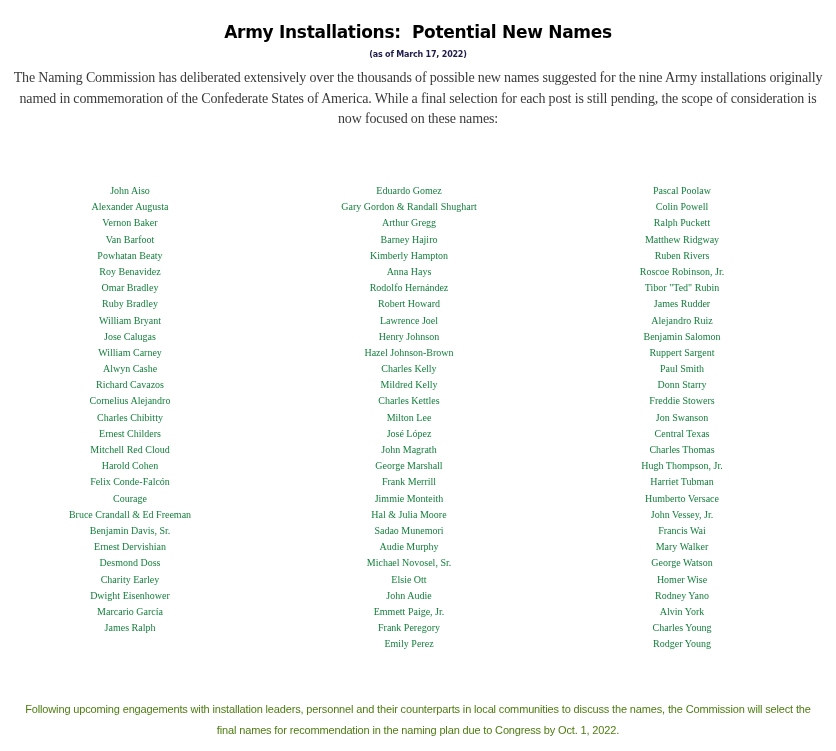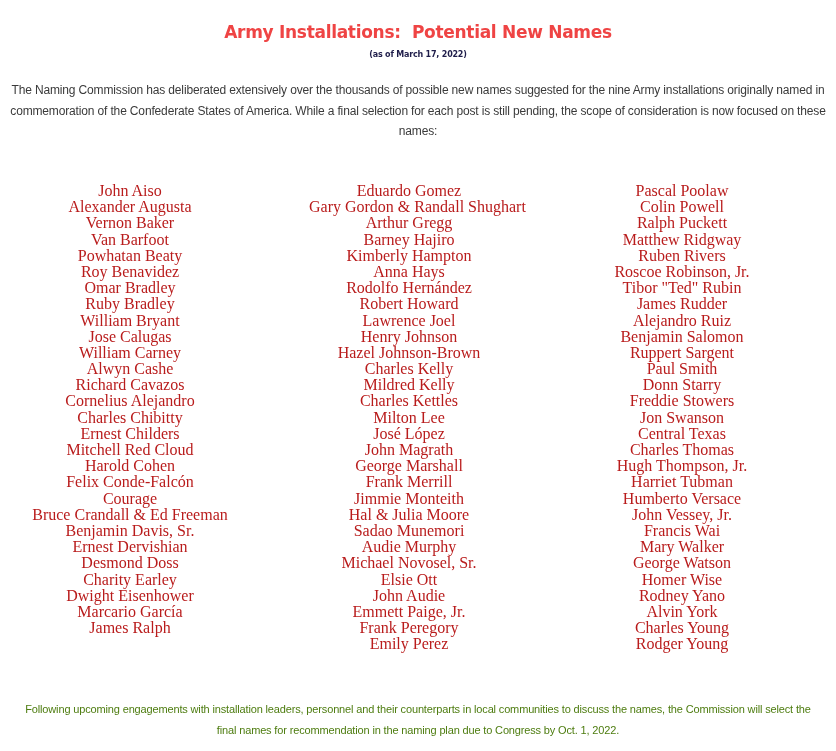--- a/index.html
+++ b/index.html
@@ -16,55 +16,55 @@
     }
     .title {
       position: absolute;
       top: 22px;
       left: 0;
       width: 836px;
       text-align: center;
       font-family: "DejaVu Sans", sans-serif;
       font-weight: bold;
       font-size: 17px;
-      color: #ef4444;
+      color: #000000;
       letter-spacing: -0.3px;
       white-space: pre;
     }
     .subtitle {
       position: absolute;
       top: 50px;
       left: 0;
       width: 836px;
       text-align: center;
       font-family: "DejaVu Sans", sans-serif;
       font-weight: bold;
       font-size: 8px;
       color: #1f1d4a;
       letter-spacing: -0.2px;
     }
     .intro {
       position: absolute;
-      top: 80px;
+      top: 68px;
       left: 8px;
       width: 820px;
       text-align: center;
-      font-family: Liberation Sans, sans-serif;
-      font-size: 12px;
+      font-family: Liberation Serif, serif;
+      font-size: 14px;
       line-height: 20.5px;
       color: #3a3a3a;
       letter-spacing: -0.15px;
     }
     .col {
       position: absolute;
       top: 183px;
       text-align: center;
       font-family: "Liberation Serif", serif;
-      font-size: 16px;
-      color: #b91c1c;
+      font-size: 10px;
+      color: #15803d;
     }
     .col .name {
       display: block;
       height: 16.2px;
       line-height: 16.2px;
       white-space: nowrap;
     }
     .col-1 { left: 30px; width: 200px; }
     .col-2 { left: 309px; width: 200px; }
     .col-3 { left: 582px; width: 200px; }

